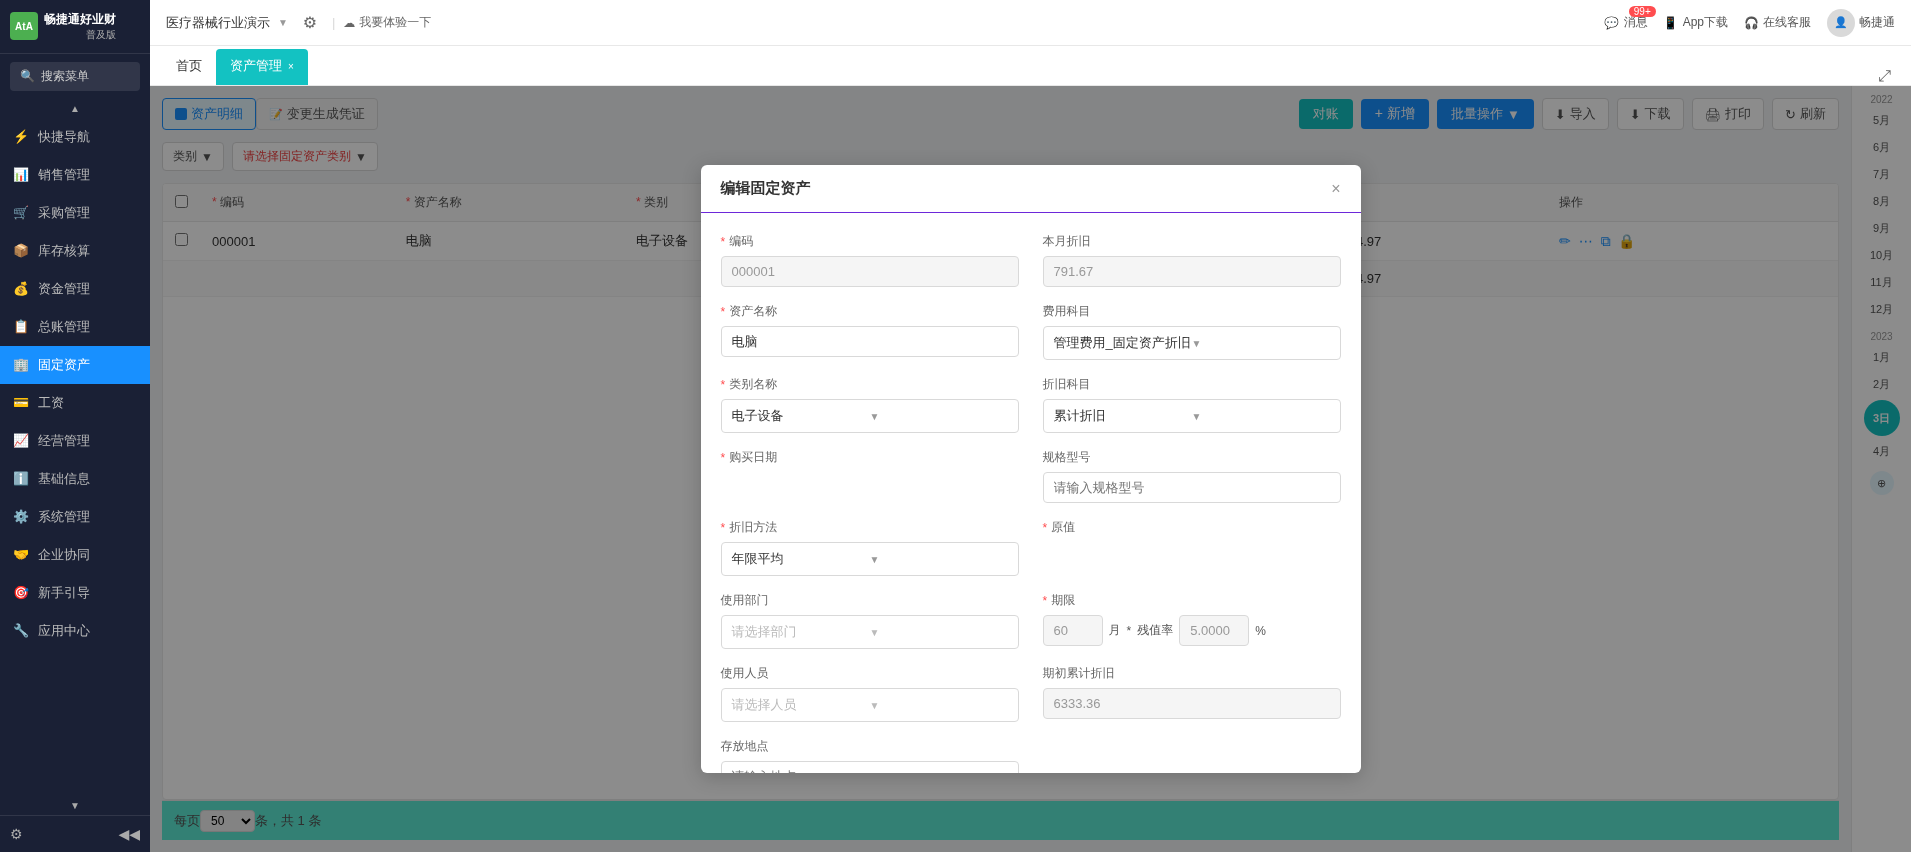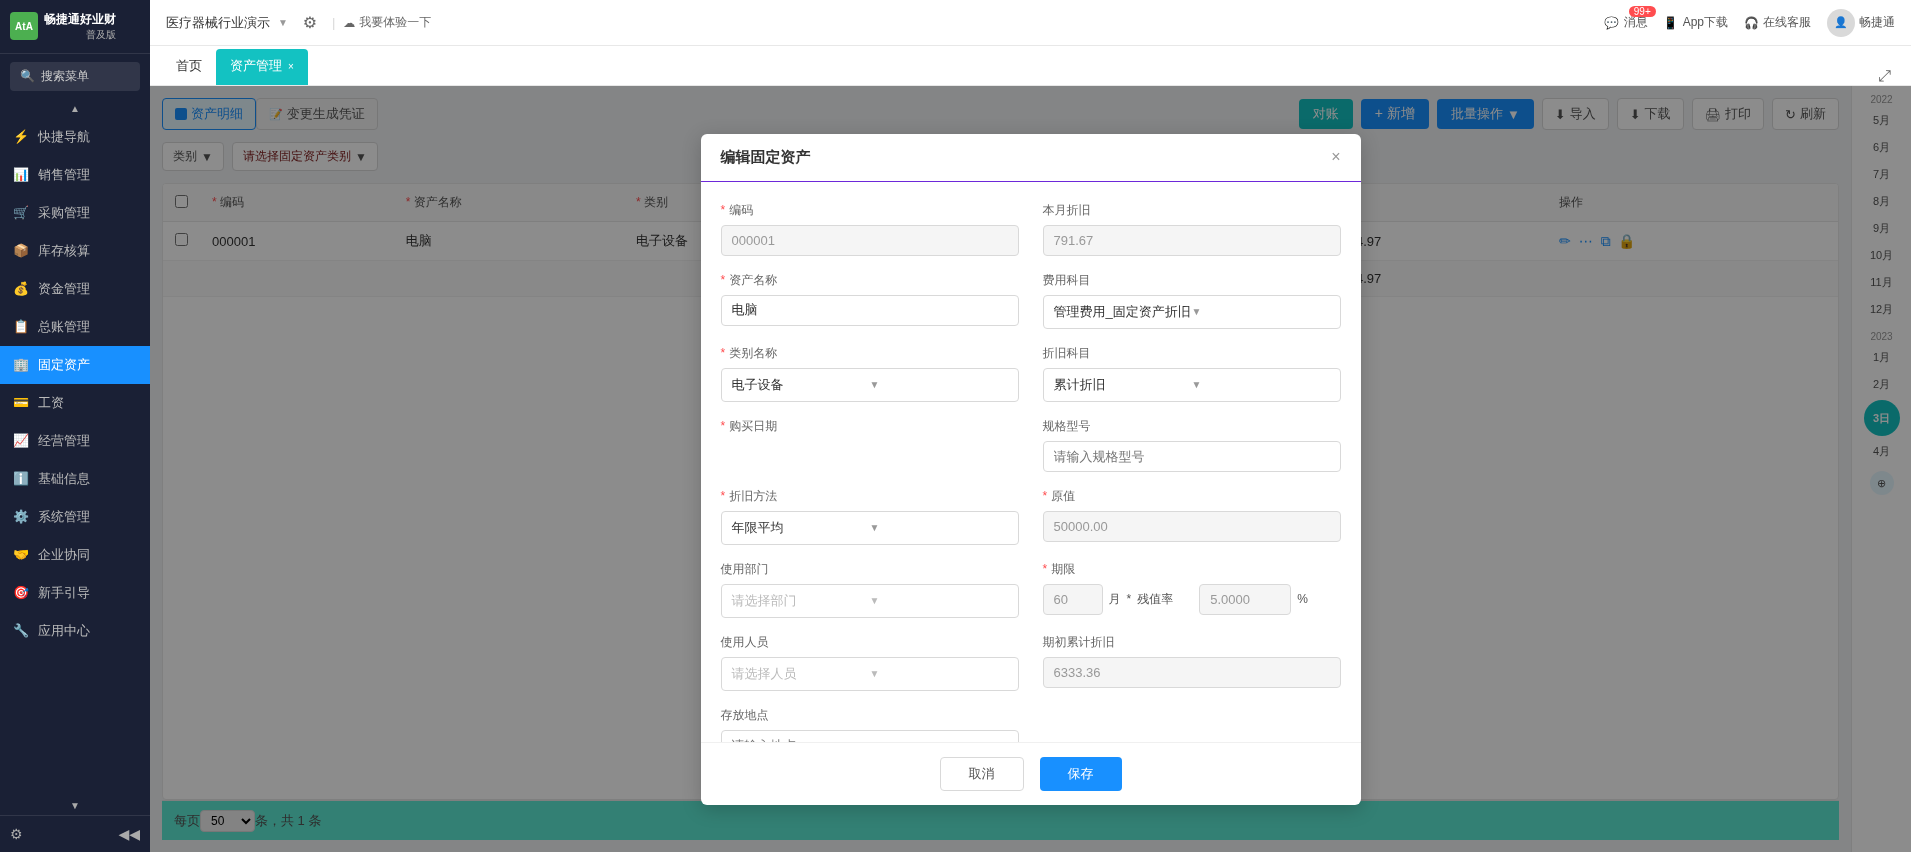--- a/index.html
+++ b/index.html
@@ -286,21 +286,21 @@
             </button>
           </div>
         </div>
 
         <div class="filter-row">
           <div class="filter-select">
             <span>类别</span>
             <span>▼</span>
           </div>
           <div class="filter-select">
-            <span style="color:#7f1d1d;">请选择固定资产类别</span>
+            <span style="color:#ef4444;">请选择固定资产类别</span>
             <span>▼</span>
           </div>
         </div>
 
         <div class="fa-table">
           <table>
             <thead>
               <tr>
                 <th class="checkbox-col"><input type="checkbox" style=""></th>
                 <th><span class="required-star">*</span> <span>编码</span></th>
@@ -453,42 +453,41 @@
                   <span class="sel-arrow">▼</span>
                 </div>
               </div>
 
 
               <div class="form-row">
                 <label class="form-label">
                   <span class="req">*</span>
                   <span>原值</span>
                 </label>
-                <input class="form-input readonly" type="text" value="50000.00" readonly="" style="">
               </div>
 
               <div class="form-row">
                 <label class="form-label">使用部门</label>
                 <div class="form-select placeholder">
                   <span>请选择部门</span>
                   <span class="sel-arrow">▼</span>
                 </div>
               </div>
 
               <div class="form-row">
                 <label class="form-label">
                   <span class="req">*</span>
                   <span>期限</span>
                 </label>
                 <div class="period-row">
                   <input class="form-input readonly" type="text" value="60" style="width: 60px;" readonly="">
                   <span class="unit">月</span>
                   <span class="unit">*</span>
                   <span class="unit">残值率</span>
-                  <input class="form-input readonly" type="text" value="5.0000" style="width: 92px; margin-left: 20px;" readonly="">
+                  <input class="form-input readonly" type="text" value="5.0000" style="width: 70px;" readonly="">
                   <span class="unit">%</span>
                 </div>
               </div>
 
               <div class="form-row">
                 <label class="form-label">使用人员</label>
                 <div class="form-select placeholder">
                   <span>请选择人员</span>
                   <span class="sel-arrow">▼</span>
                 </div>
@@ -499,21 +498,17 @@
                 <input class="form-input readonly" type="text" value="6333.36" readonly="" style="">
               </div>
 
               <div class="form-row">
                 <label class="form-label">存放地点</label>
                 <input class="form-input" type="text" placeholder="请输入地点" style="">
               </div>
 
             </div>
           </div>
-          <div class="modal-footer">
-            <button class="btn-cancel">取消</button>
-            <button class="btn-save">保存</button>
-          </div>
         </div>
       </div>
     </div>
   </div>
 </div>
 
 </body></html>

